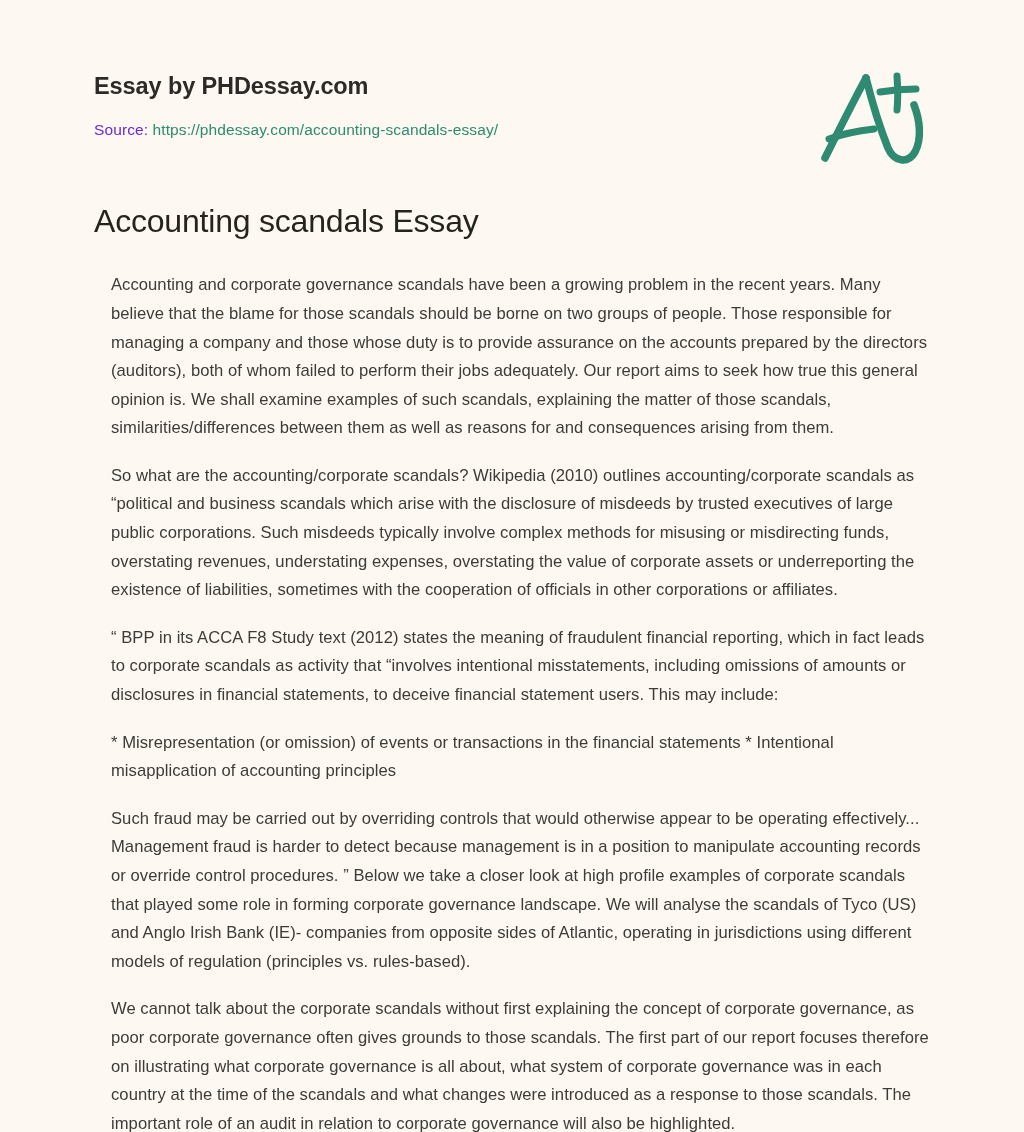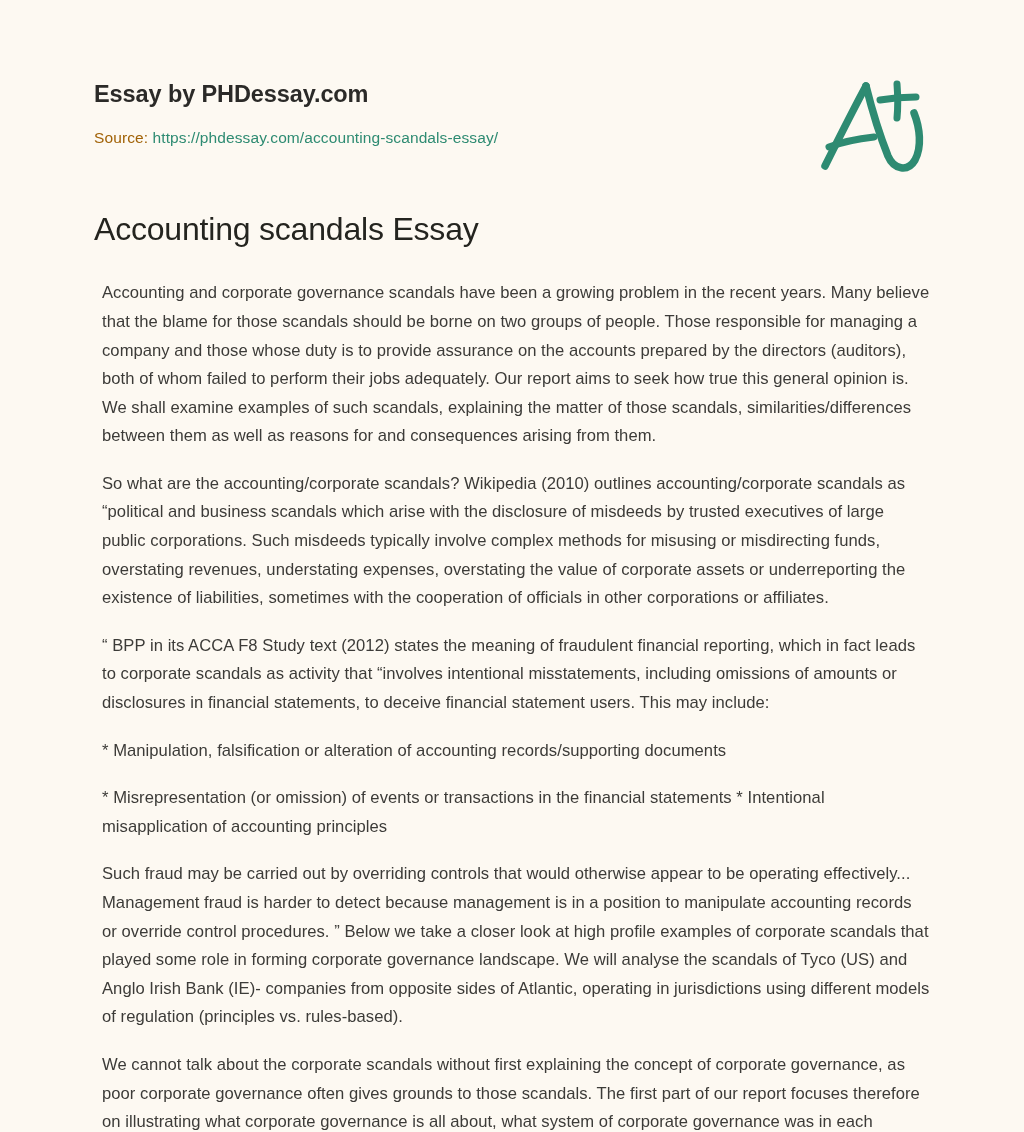--- a/index.html
+++ b/index.html
@@ -15,21 +15,21 @@
     color: #3a3a38;
     overflow: hidden;
     position: relative;
   }
 
   .page {
     position: relative;
     width: 1024px;
     height: 1132px;
     box-sizing: border-box;
-    padding: 12px 94px;
+    padding: 4px 94px;
   }
 
   
   .site-header {
     position: relative;
     padding-top: 68px;
   }
 
   .brand-line {
     font-size: 23.5px;
@@ -42,21 +42,21 @@
 
   .source-line {
     margin: 20px 0 0 0;
     font-size: 15.5px;
     line-height: 1.3;
     color: #8c8a86;
     letter-spacing: 0.1px;
   }
 
   .source-label {
-    color: #a16207;
+    color: #6d28d9;
   }
 
   .source-url {
     color: #2e8b72;
     text-decoration: none;
     text-align: center;
   }
 
   
   .logo-mark {
@@ -86,21 +86,21 @@
     letter-spacing: -0.2px;
     color: #24241f;
   }
 
   .article-body {
     margin-top: 30px;
     max-width: 838px;
   }
 
   .article-body p {
-    margin: 0 0 19px 8px;
+    margin: 0 0 19px 17px;
     font-size: 16.6px;
     line-height: 28.6px;
     color: #3c3b38;
     letter-spacing: 0.05px;
     text-align: left;
   }
 
   .article-body p:last-child {
     margin-bottom: 0;
   }
@@ -139,21 +139,20 @@
   </div>
 
   <div class="article">
 
     <h1 class="article-title">Accounting scandals Essay</h1>
 
     <div class="article-body">
       <p>Accounting and corporate governance scandals have been a growing problem in the recent years. Many believe that the blame for those scandals should be borne on two groups of people. Those responsible for managing a company and those whose duty is to provide assurance on the accounts prepared by the directors (auditors), both of whom failed to perform their jobs adequately. Our report aims to seek how true this general opinion is. We shall examine examples of such scandals, explaining the matter of those scandals, similarities/differences between them as well as reasons for and consequences arising from them.</p>
       <p>So what are the accounting/corporate scandals? Wikipedia (2010) outlines accounting/corporate scandals as “political and business scandals which arise with the disclosure of misdeeds by trusted executives of large public corporations. Such misdeeds typically involve complex methods for misusing or misdirecting funds, overstating revenues, understating expenses, overstating the value of corporate assets or underreporting the existence of liabilities, sometimes with the cooperation of officials in other corporations or affiliates.</p>
       <p>“ BPP in its ACCA F8 Study text (2012) states the meaning of fraudulent financial reporting, which in fact leads to corporate scandals as activity that “involves intentional misstatements, including omissions of amounts or disclosures in financial statements, to deceive financial statement users. This may include:</p>
-      <p>* Manipulation, falsification or alteration of accounting records/supporting documents</p>
       <p>* Misrepresentation (or omission) of events or transactions in the financial statements * Intentional misapplication of accounting principles</p>
       <p>Such fraud may be carried out by overriding controls that would otherwise appear to be operating effectively... Management fraud is harder to detect because management is in a position to manipulate accounting records or override control procedures. ” Below we take a closer look at high profile examples of corporate scandals that played some role in forming corporate governance landscape. We will analyse the scandals of Tyco (US) and Anglo Irish Bank (IE)- companies from opposite sides of Atlantic, operating in jurisdictions using different models of regulation (principles vs. rules-based).</p>
       <p>We cannot talk about the corporate scandals without first explaining the concept of corporate governance, as poor corporate governance often gives grounds to those scandals. The first part of our report focuses therefore on illustrating what corporate governance is all about, what system of corporate governance was in each country at the time of the scandals and what changes were introduced as a response to those scandals. The important role of an audit in relation to corporate governance will also be highlighted.</p>
 
     </div>
 
   </div>
 
 </div>
 

